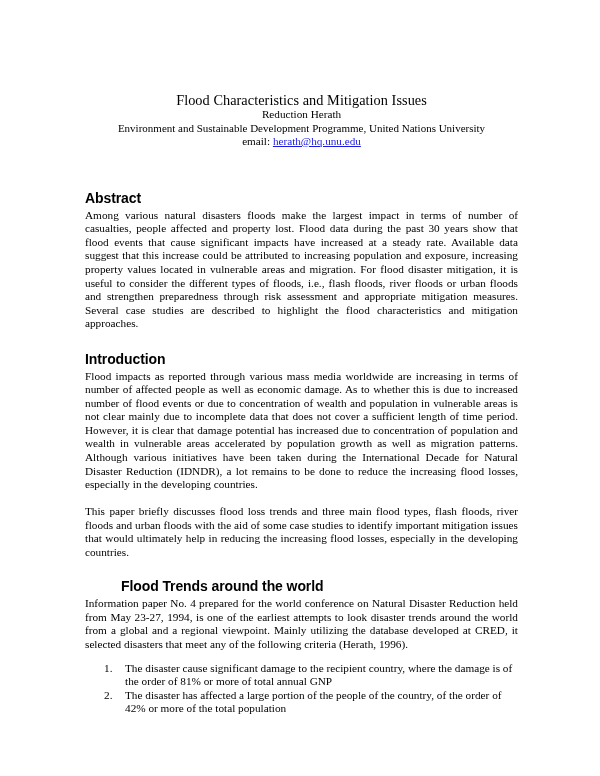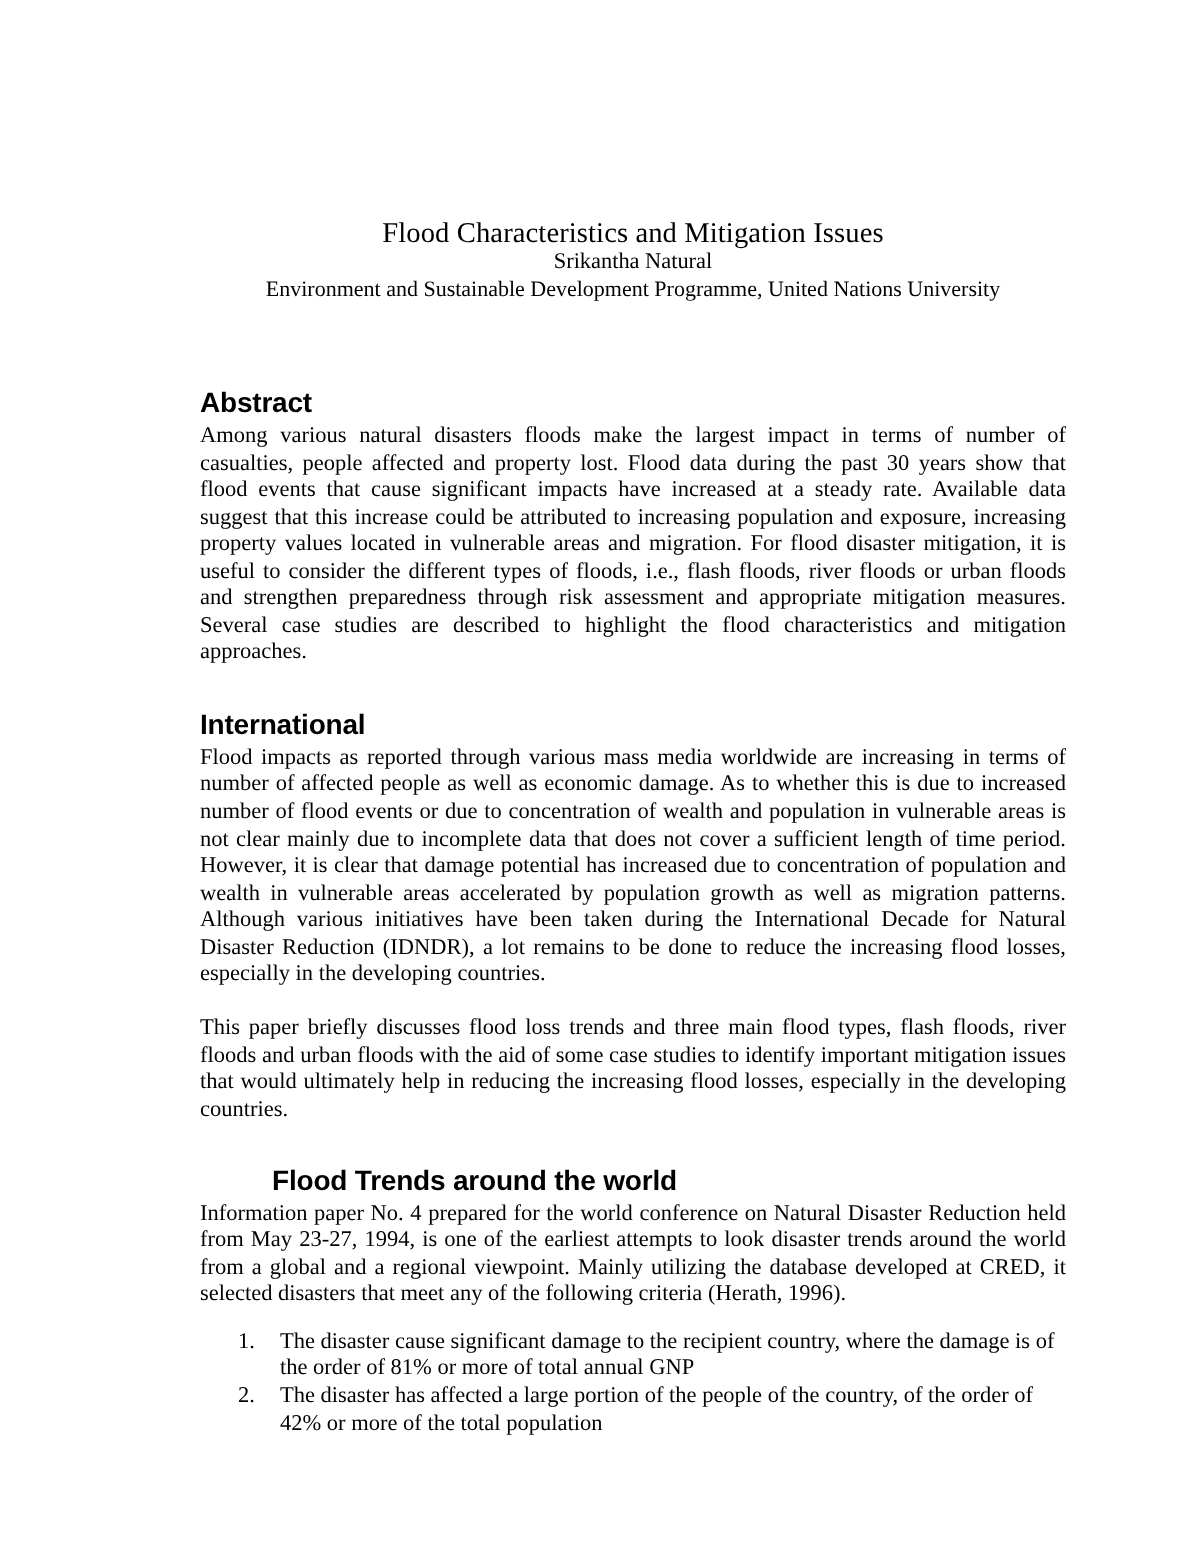--- a/index.html
+++ b/index.html
@@ -11,24 +11,23 @@
     position: relative;
     width: 600px;
     height: 776px;
     background: #ffffff;
     overflow: hidden;
     font-family: "Liberation Serif", "DejaVu Serif", serif;
     color: #000000;
   }
   .content {
     position: absolute;
-    left: 100px;
+    left: 85px;
     top: 0;
     width: 433px;
-    margin-top: 17px;
   }
   
   .titleblock {
     margin-top: 92px;
     text-align: center;
   }
   .doc-title {
     font-size: 14.3px;
     line-height: 16px;
     font-weight: normal;
@@ -100,28 +99,29 @@
   }
 </style>
 </head>
 <body>
 
 <div class="page">
   <div class="content">
 
     <div class="titleblock">
       <div class="doc-title">Flood Characteristics and Mitigation Issues</div>
-      <div class="doc-author">Srikantha Natural</div>
+      <div class="doc-author">Reduction Herath</div>
       <div class="doc-affiliation">Environment and Sustainable Development Programme, United Nations University</div>
+      <div class="doc-email"><span>email: </span><a href="#" class="email-link">herath@hq.unu.edu</a></div>
     </div>
 
     <div class="section-heading h-abstract">Abstract</div>
     <p class="body">Among various natural disasters floods make the largest impact in terms of number of casualties, people affected and property lost.  Flood data during the past 30 years show that flood events that cause significant impacts have increased at a steady rate. Available data suggest that this increase could be attributed to increasing population and exposure, increasing property values located in vulnerable areas and migration.  For flood disaster mitigation, it is useful to consider the different types of floods, i.e., flash floods, river floods or urban floods and strengthen preparedness through risk assessment and appropriate mitigation measures. Several case studies are described to highlight the flood characteristics and mitigation approaches.</p>
 
-    <div class="section-heading h-intro">International</div>
+    <div class="section-heading h-intro">Introduction</div>
     <p class="body">Flood impacts as reported through various mass media worldwide are increasing in terms of number of affected people as well as economic damage. As to whether this is due to increased number of flood events or due to concentration of wealth and population in vulnerable areas is not clear mainly due to incomplete data that does not cover a sufficient length of time period. However, it is clear that damage potential has increased due to concentration of population and wealth in vulnerable areas accelerated by population growth as well as migration patterns.  Although various initiatives have been taken during the International Decade for Natural Disaster Reduction (IDNDR), a lot remains to be done to reduce the increasing flood losses, especially in the developing countries.</p>
     <p class="body">This paper briefly discusses flood loss trends and three main flood types, flash floods, river floods and urban floods with the aid of some case studies to identify important mitigation issues that would ultimately help in reducing the increasing flood losses, especially in the developing countries.</p>
 
     <div class="section-heading h-trends">Flood Trends around the world</div>
     <p class="body">Information paper No. 4 prepared for the world conference on Natural Disaster Reduction held from May 23-27, 1994, is one of the earliest attempts to look disaster trends around the world from a global and a regional viewpoint. Mainly utilizing the database developed at CRED, it selected disasters that meet any of the following criteria (Herath, 1996).</p>
 
     <ol class="criteria">
       <li>
         <span class="num">1.</span><span>The disaster cause significant damage to the recipient country, where the damage is of the order of  81% or more of total annual GNP</span>
       </li>

